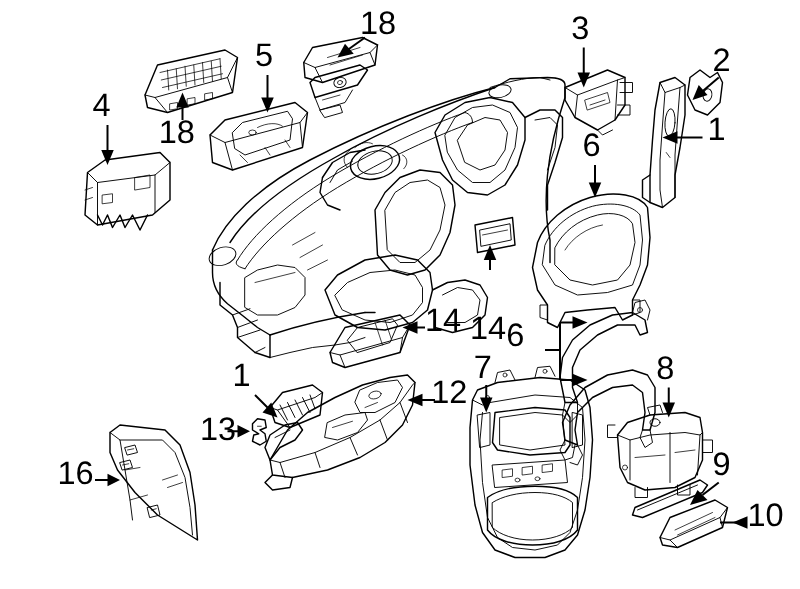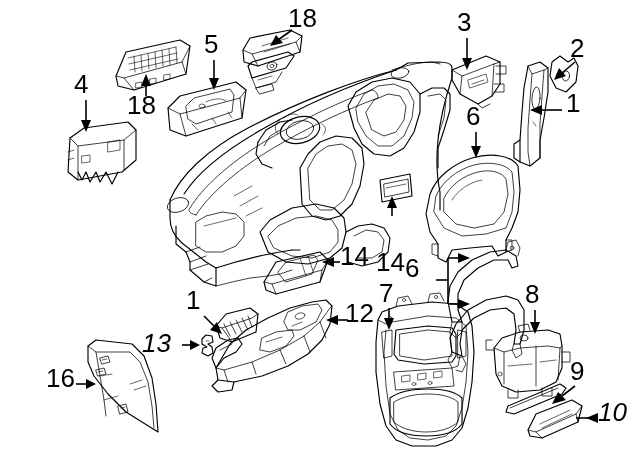--- a/index.html
+++ b/index.html
@@ -490,27 +490,27 @@
   <div class="callout-label" style="left:204px; top:31px;">5</div>
 
   <div class="callout-label" style="left:466px; top:103px;">6</div>
 
   <div class="callout-label" style="left:379px; top:280px;">7</div>
 
   <div class="callout-label" style="left:525px; top:281px;">8</div>
 
   <div class="callout-label" style="left:570px; top:358px;">9</div>
 
-  <div class="callout-label" style="left:598px; top:399px;font-style:italic;">10</div>
+  <div class="callout-label" style="left:598px; top:399px;">10</div>
 
   <div class="callout-label" style="left:405px; top:255px;">6</div>
 
   <div class="callout-label" style="left:345px; top:300px;">12</div>
 
-  <div class="callout-label" style="left:142px; top:330px;font-style:italic;">13</div>
+  <div class="callout-label" style="left:160px; top:330px;">13</div>
 
   <div class="callout-label" style="left:376px; top:207px;margin-top:42px;">14</div>
 
   <div class="callout-label" style="left:340px; top:243px;">14</div>
 
   <div class="callout-label" style="left:186px; top:287px;">1</div>
 
   <div class="callout-label" style="left:46px; top:365px;">16</div>
 
   <div class="callout-label" style="left:288px; top:5px;">18</div>

